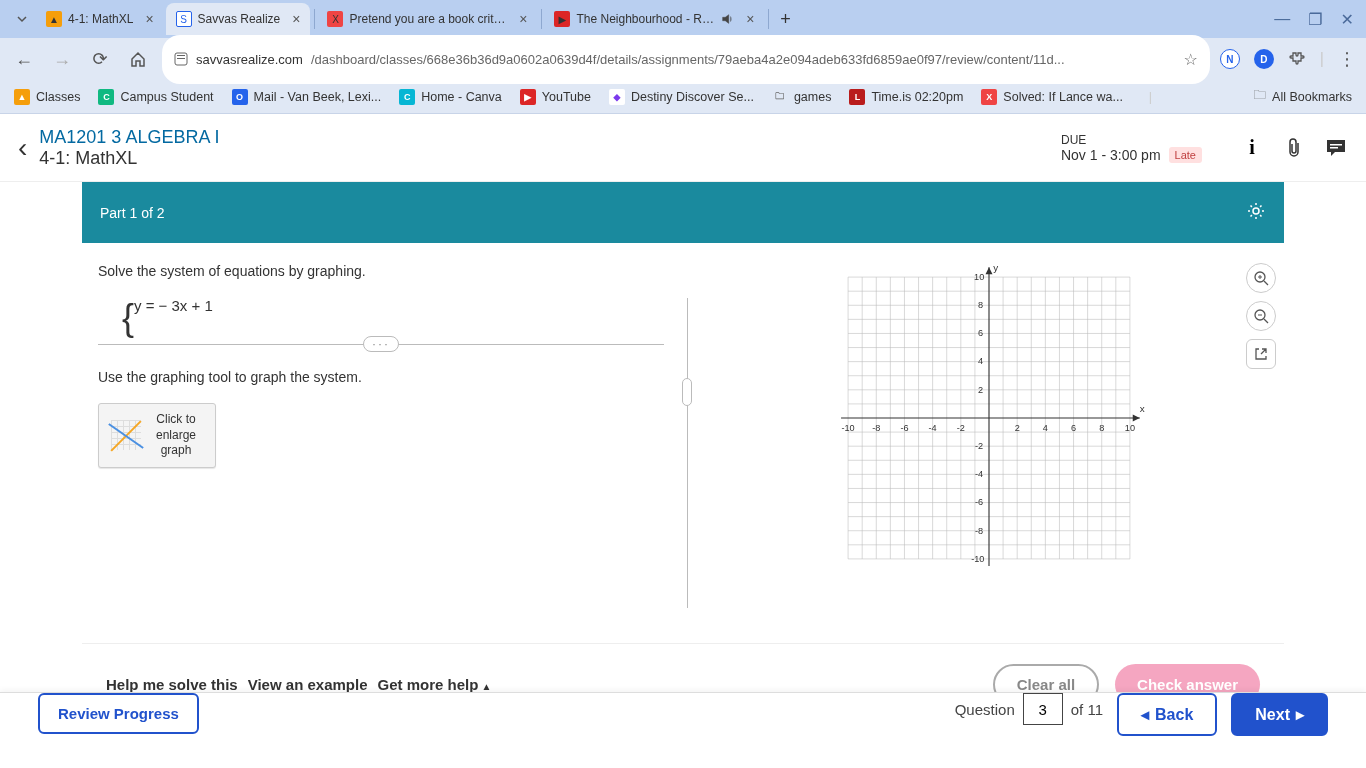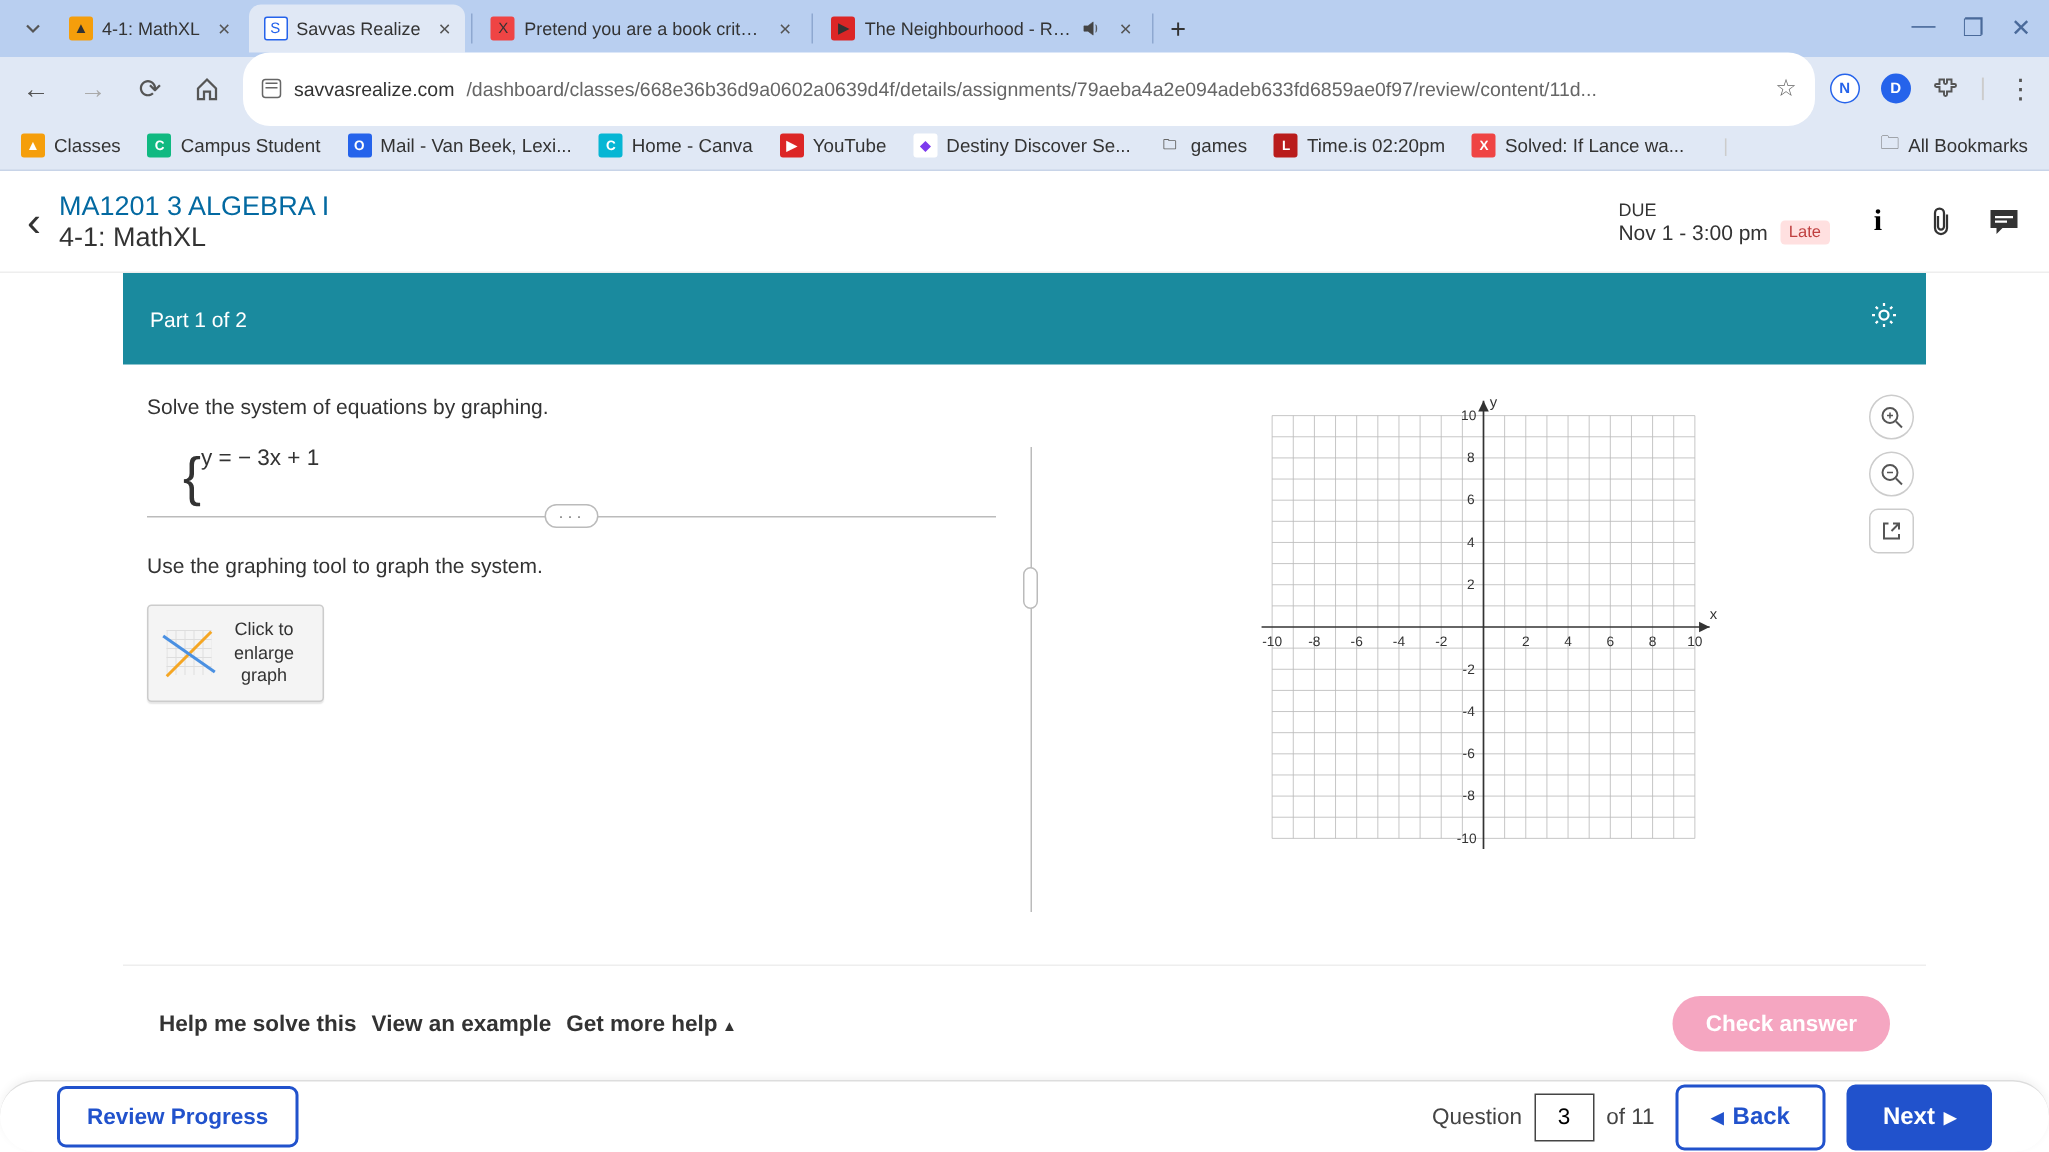--- a/index.html
+++ b/index.html
@@ -35,21 +35,21 @@
 .bookmark { display: flex; align-items: center; gap: 6px; }
 .bm-icon { width: 16px; height: 16px; border-radius: 2px; display: flex; align-items: center; justify-content: center; font-size: 9px; font-weight: bold; color: #fff; flex-shrink: 0; }
 .all-bookmarks { margin-left: auto; display: flex; align-items: center; gap: 6px; }
 
 
 .page-header { height: 68px; display: flex; align-items: center; padding: 0 18px; border-bottom: 1px solid #eee; }
 .back-arrow { font-size: 28px; margin-right: 12px; color: #333; }
 .header-titles { display: flex; flex-direction: column; }
 .course-name { font-size: 18px; color: #0369a1; }
 .assignment-name { font-size: 18px; font-weight: normal; color: #333; }
-.due-block { margin-left: auto; display: flex; align-items: center; gap: 20px; }
+.due-block { margin-left: auto; display: flex; align-items: center; gap: 38px; }
 .due-info { text-align: left; }
 .due-label { font-size: 12px; color: #333; }
 .due-date { font-size: 14px; color: #333; display: flex; align-items: center; gap: 8px; }
 .late-badge { background: #ffe0e0; color: #c04040; font-size: 11px; padding: 2px 6px; border-radius: 3px; }
 .header-icons { display: flex; gap: 18px; font-size: 20px; }
 .header-icon-box { width: 24px; height: 24px; display:flex; align-items:center; justify-content:center; }
 
 
 .teal-bar { background: #1a8a9e; color: #fff; height: 61px; display: flex; align-items: center; padding: 0 18px; margin: 0 82px; }
 .teal-bar .part { font-size: 14px; }
@@ -83,21 +83,21 @@
 
 .help-row { margin: 0 82px; padding: 20px 24px; display: flex; align-items: center; gap: 10px; font-size: 15px; font-weight: bold; border-top: 1px solid #eee; }
 .help-link { color: #333; }
 .caret-up { font-size: 10px; margin-left: 3px; }
 .help-actions { margin-left: auto; display: flex; gap: 16px; }
 .pill-btn { border-radius: 22px; padding: 10px 22px; font-size: 15px; font-weight: bold; }
 .clear-btn { border: 2px solid #aaa; color: #888; background: #fff; }
 .check-btn { background: #f5a6c1; color: #fff; border: none; }
 
 
-.bottom-nav { position: absolute; bottom: 0; left: 0; right: 0; height: 48px; border-top: 1px solid #ddd; background: #fff; display: flex; align-items: center; padding: 0 38px; box-shadow: 0 -2px 6px rgba(0,0,0,0.05); border-radius: 29px; }
+.bottom-nav { position: absolute; bottom: 0; left: 0; right: 0; height: 76px; border-top: 1px solid #ddd; background: #fff; display: flex; align-items: flex-start; padding: 0 38px; box-shadow: 0 -2px 6px rgba(0,0,0,0.05); }
 .review-btn { border: 2px solid #2152cc; color: #2152cc; background: #fff; padding: 10px 18px; border-radius: 6px; font-size: 15px; font-weight: bold; }
 .q-counter { margin-left: auto; display: flex; align-items: center; gap: 8px; font-size: 15px; color: #444; }
 .q-input { width: 40px; height: 32px; border: 1px solid #444; text-align: center; font-size: 15px; }
 .nav-pill { padding: 10px 22px; border-radius: 6px; font-size: 16px; font-weight: bold; display: flex; align-items: center; gap: 6px; margin-left: 14px; }
 .back-pill { border: 2px solid #2152cc; color: #2152cc; background: #fff; }
 .next-pill { background: #2152cc; color: #fff; border: 2px solid #2152cc; }
 </style>
 </head>
 <body>
 
@@ -378,20 +378,21 @@
       </g>
     </svg>
   </div>
 </div>
 
 <div class="help-row">
   <span class="help-link">Help me solve this</span>
   <span class="help-link">View an example</span>
   <span class="help-link"><span>Get more help</span><span class="caret-up">▲</span></span>
   <div class="help-actions">
+    <button class="pill-btn clear-btn">Clear all</button>
     <button class="pill-btn check-btn">Check answer</button>
   </div>
 </div>
 
 <div class="bottom-nav">
   <button class="review-btn">Review Progress</button>
   <div class="q-counter">
     <span>Question</span>
     <input class="q-input" value="3" style="">
     <span>of 11</span>

